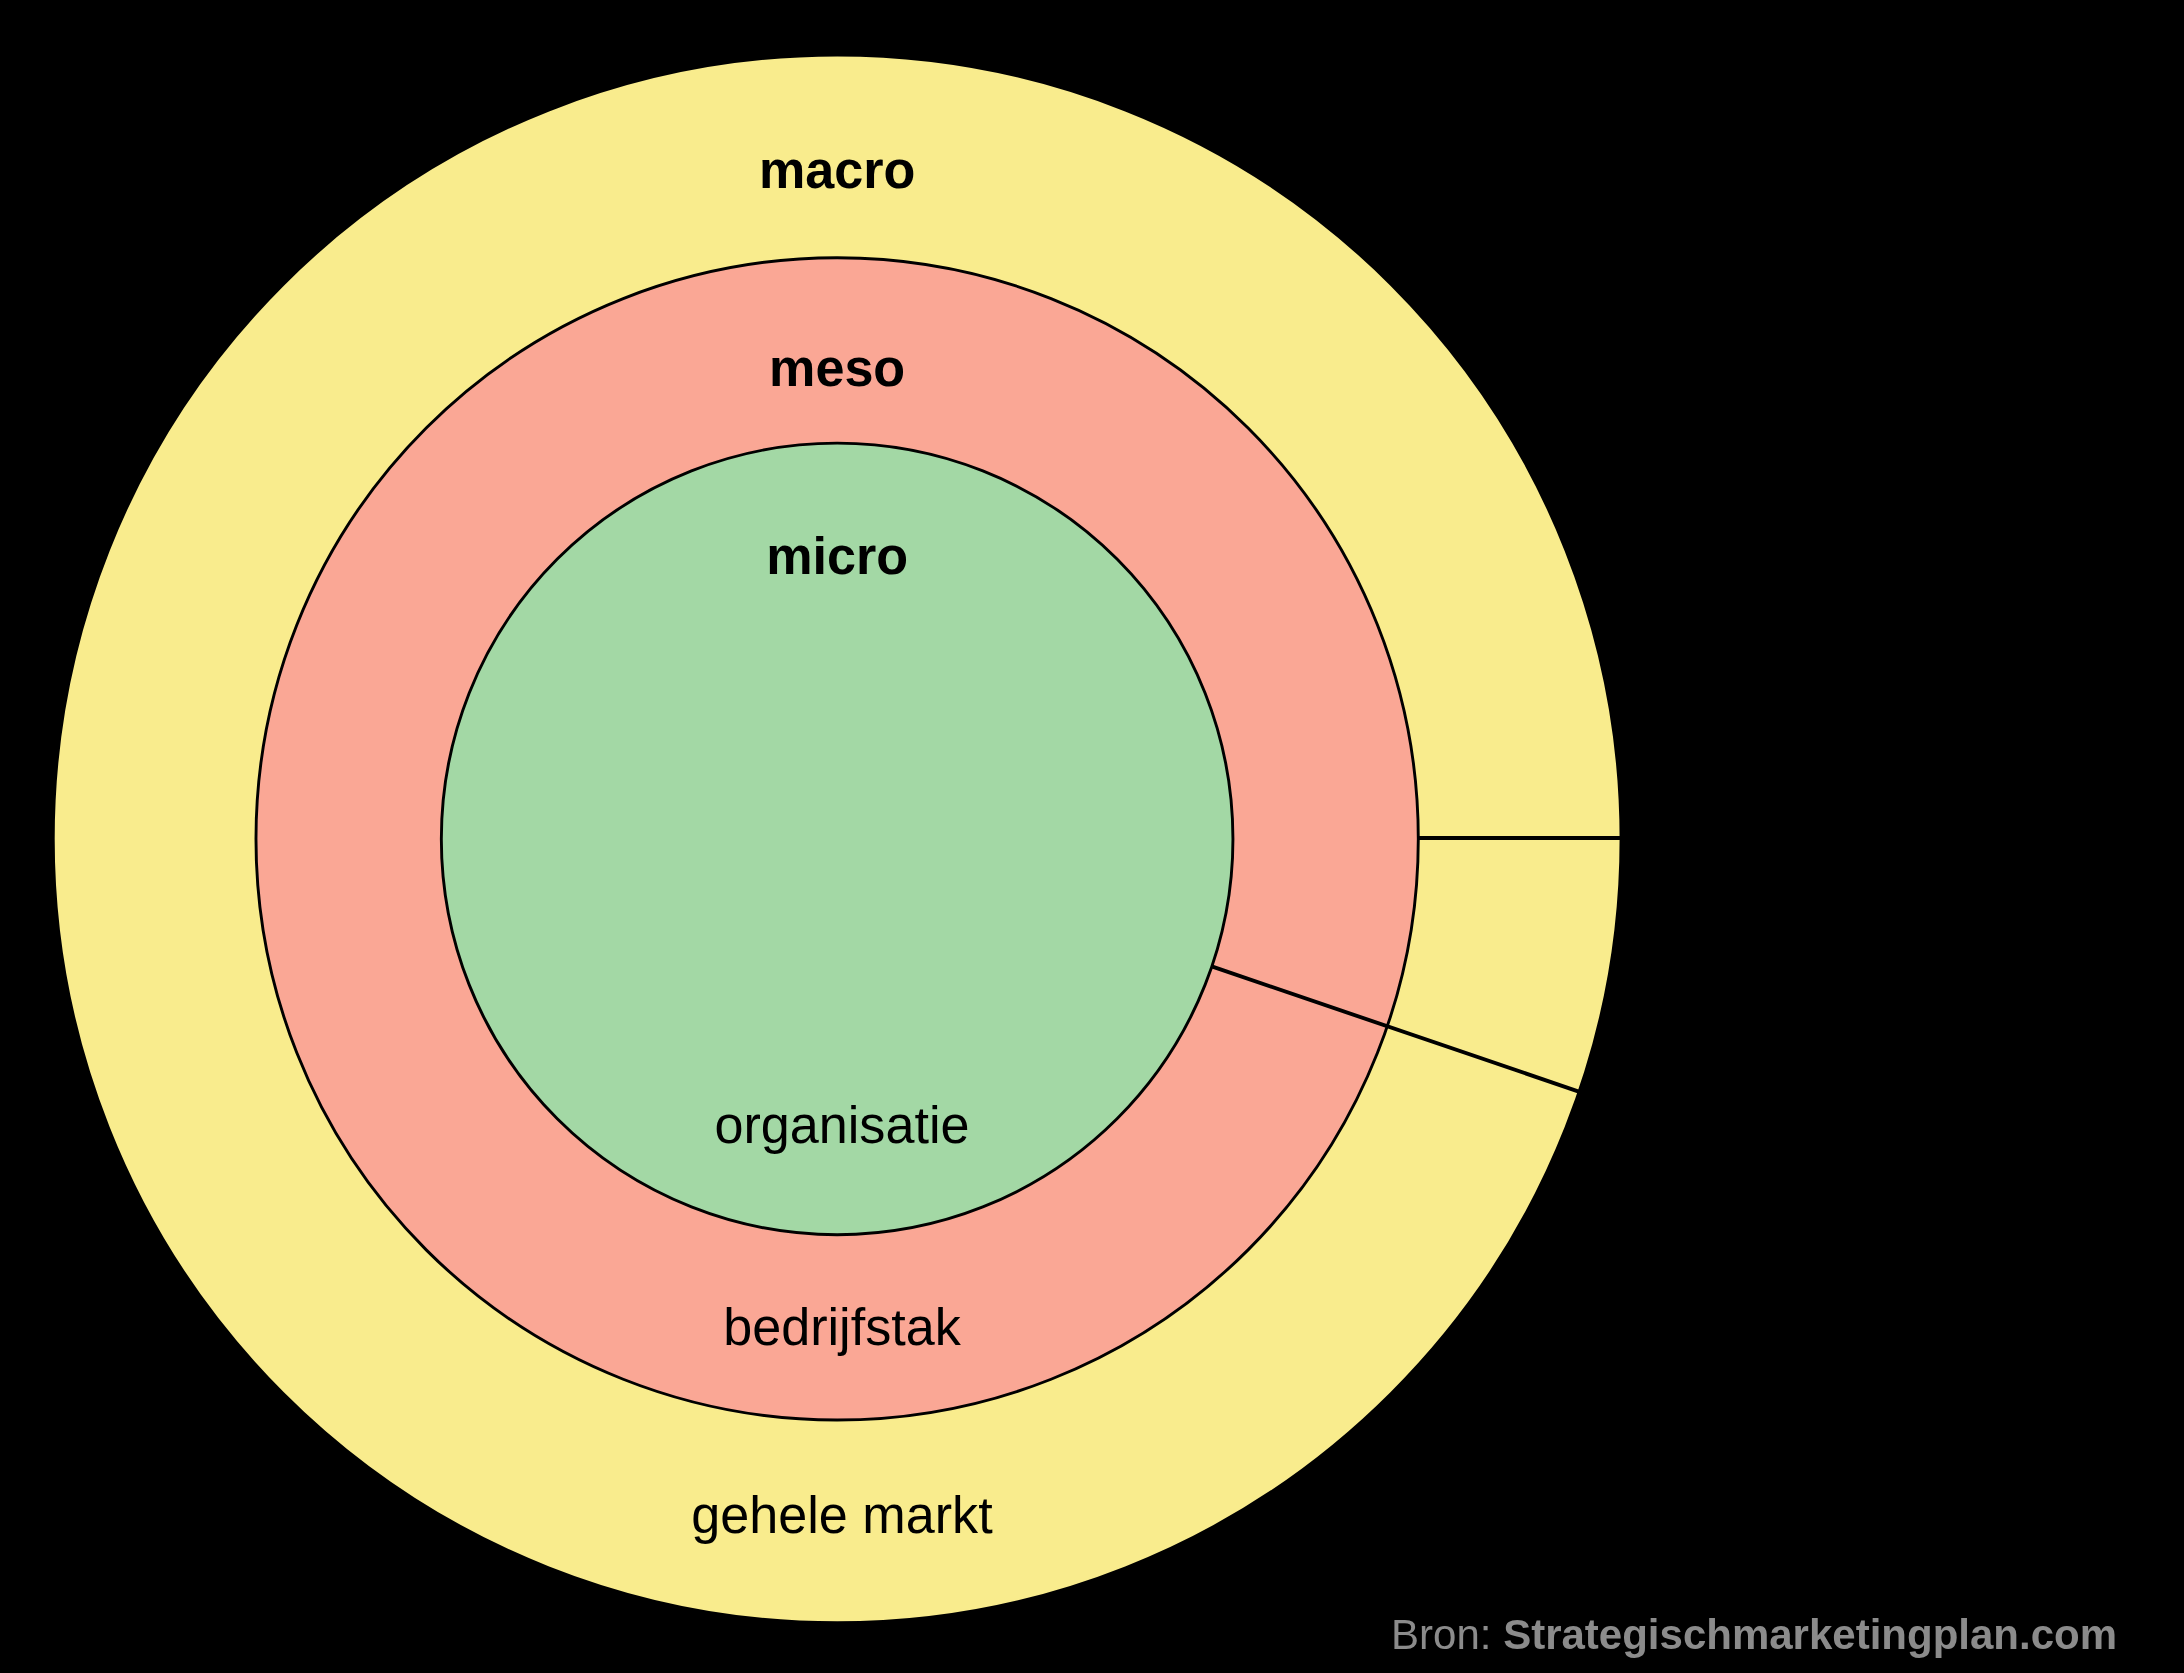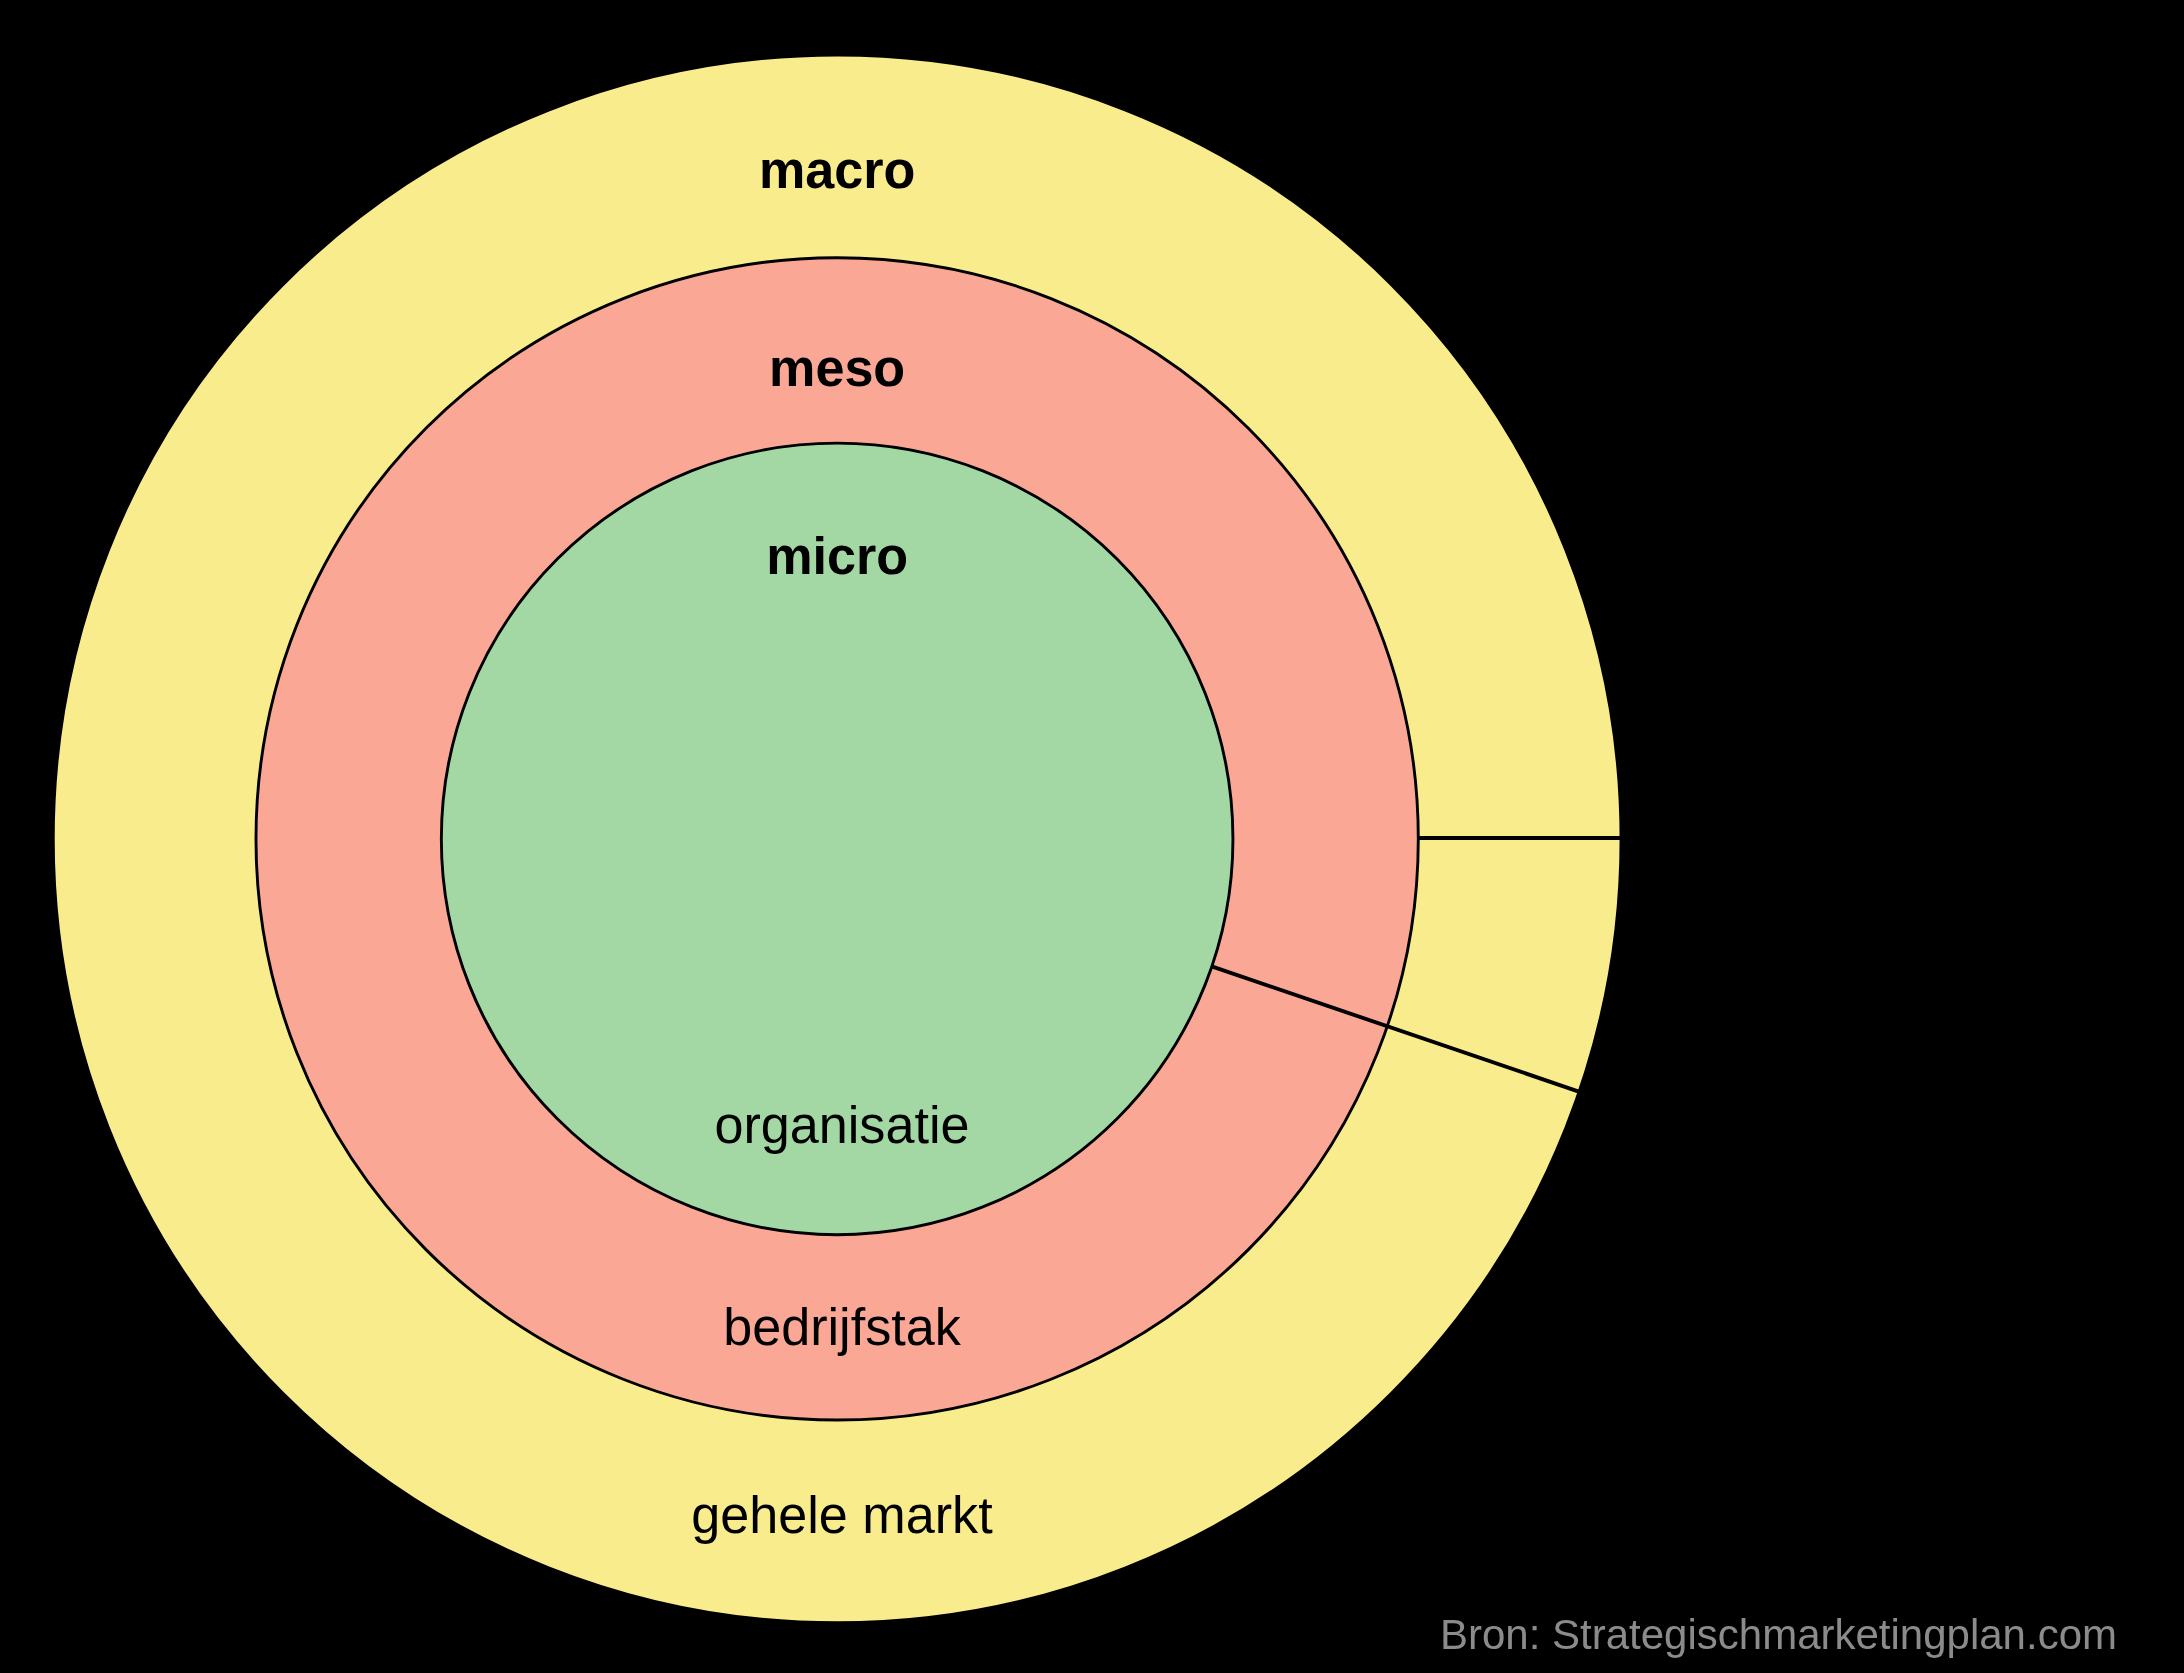--- a/index.html
+++ b/index.html
@@ -34,21 +34,21 @@
   #source-credit {
     position: absolute;
     top: 1572px;
     right: 67px;
     font-size: 42px;
     line-height: 1;
     white-space: pre;
     text-align: right;
   }
   #source-credit .site-name {
-    font-weight: normal;
+    font-weight: bold;
   }
 </style>
 </head>
 <body>
 
 <div id="canvas" style="background: rgb(0, 0, 0);">
 
   <svg id="diagram-svg" viewBox="0 0 2262 1733" xmlns="http://www.w3.org/2000/svg">
 
     <g stroke-width="3" stroke="#000000">

